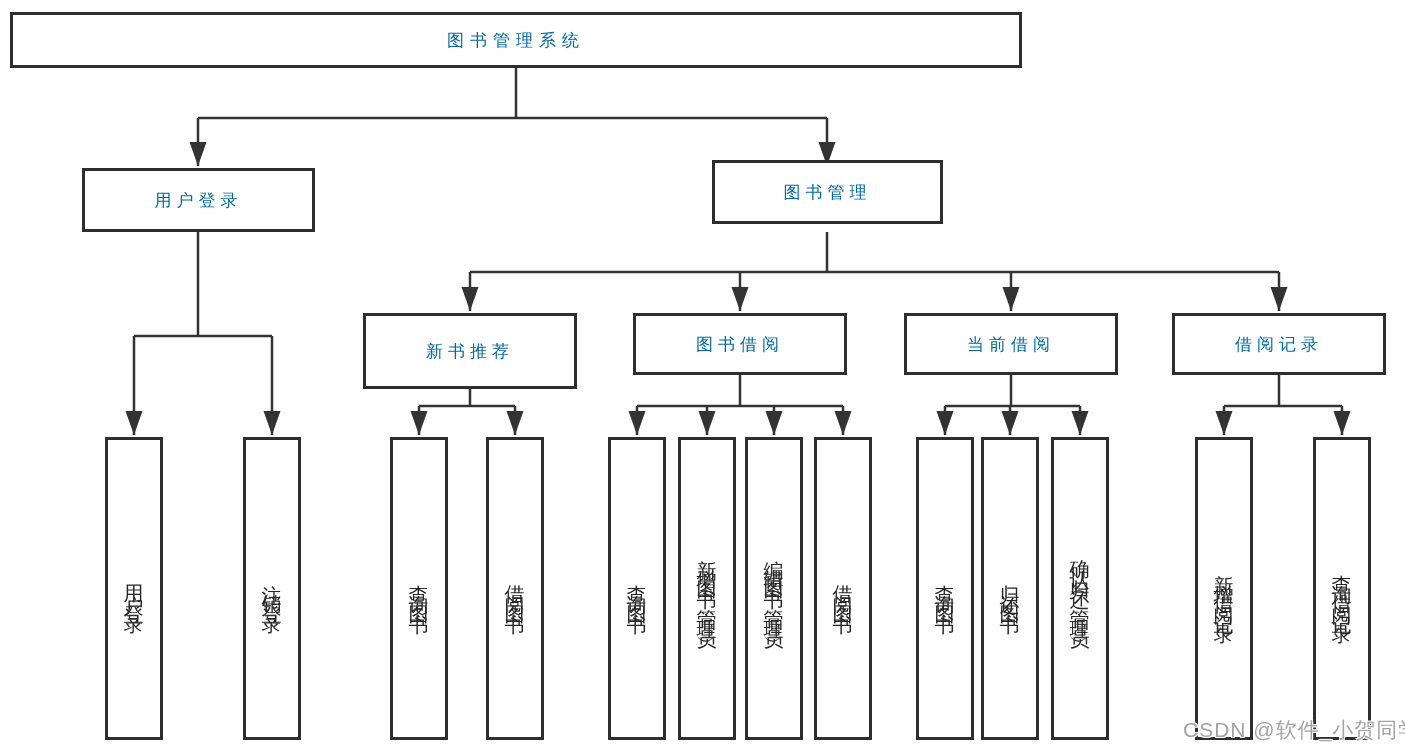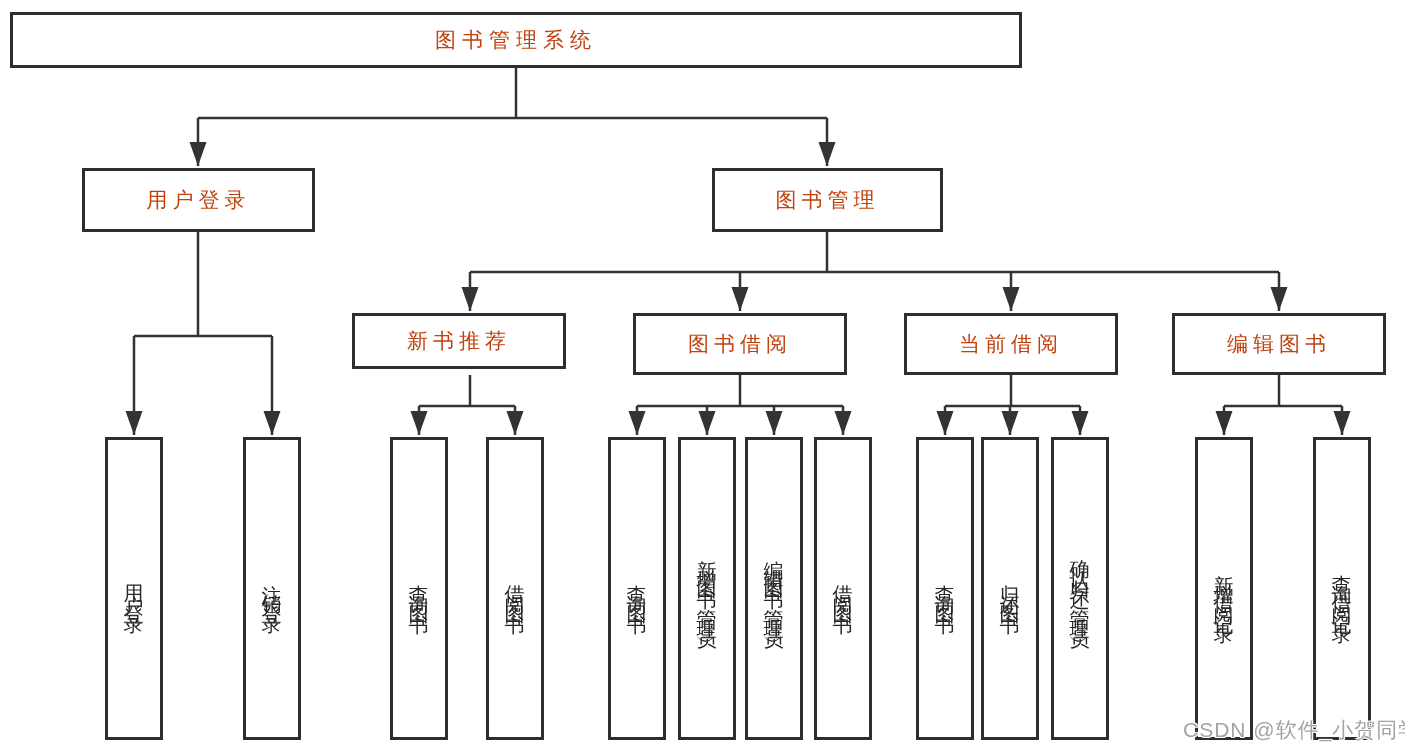--- a/index.html
+++ b/index.html
@@ -12,23 +12,23 @@
   }
   #connector-layer { position:absolute; left:0; top:0; }
   .hbox {
     position:absolute;
     box-sizing:border-box;
     border:3px solid #2e2e2e;
     background:#ffffff;
     display:flex; align-items:center; justify-content:center;
   }
   .hlabel {
-    font-size:21px;
+    font-size:17px;
     letter-spacing:5px;
-    color:#c2410c;
+    color:#0369a1;
     white-space:nowrap;
   }
   .root .hlabel { letter-spacing:6px; }
   .vbox {
     position:absolute;
     top:437px;
     width:58px; height:303px;
     box-sizing:border-box;
     border:3px solid #2e2e2e;
     background:#ffffff;
@@ -116,35 +116,35 @@
     </g>
   </svg>
 
   <div class="hbox root" style="left:10px;top:12px;width:1012px;height:56px">
     <span class="hlabel">图书管理系统</span>
   </div>
 
   <div class="hbox" style="left:82px;top:168px;width:233px;height:64px">
     <span class="hlabel">用户登录</span>
   </div>
-  <div class="hbox" style="left:712px;top:168px;width:231px;height:64px">
+  <div class="hbox" style="left:712px;top:160px;width:231px;height:64px">
     <span class="hlabel">图书管理</span>
   </div>
 
-  <div class="hbox" style="left:352px;top:313px;width:214px;height:56px">
+  <div class="hbox" style="left:363px;top:313px;width:214px;height:76px">
     <span class="hlabel">新书推荐</span>
   </div>
   <div class="hbox" style="left:904px;top:313px;width:214px;height:62px">
     <span class="hlabel">当前借阅</span>
   </div>
   <div class="hbox" style="left:633px;top:313px;width:214px;height:62px">
     <span class="hlabel">图书借阅</span>
   </div>
   <div class="hbox" style="left:1172px;top:313px;width:214px;height:62px">
-    <span class="hlabel">编辑图书</span>
+    <span class="hlabel">借阅记录</span>
   </div>
 
   <div class="vbox" style="left:105px">
     <span class="vlabel">用户登录</span>
   </div>
   <div class="vbox" style="left:243px">
     <span class="vlabel">注销登录</span>
   </div>
 
   <div class="vbox" style="left:390px">

